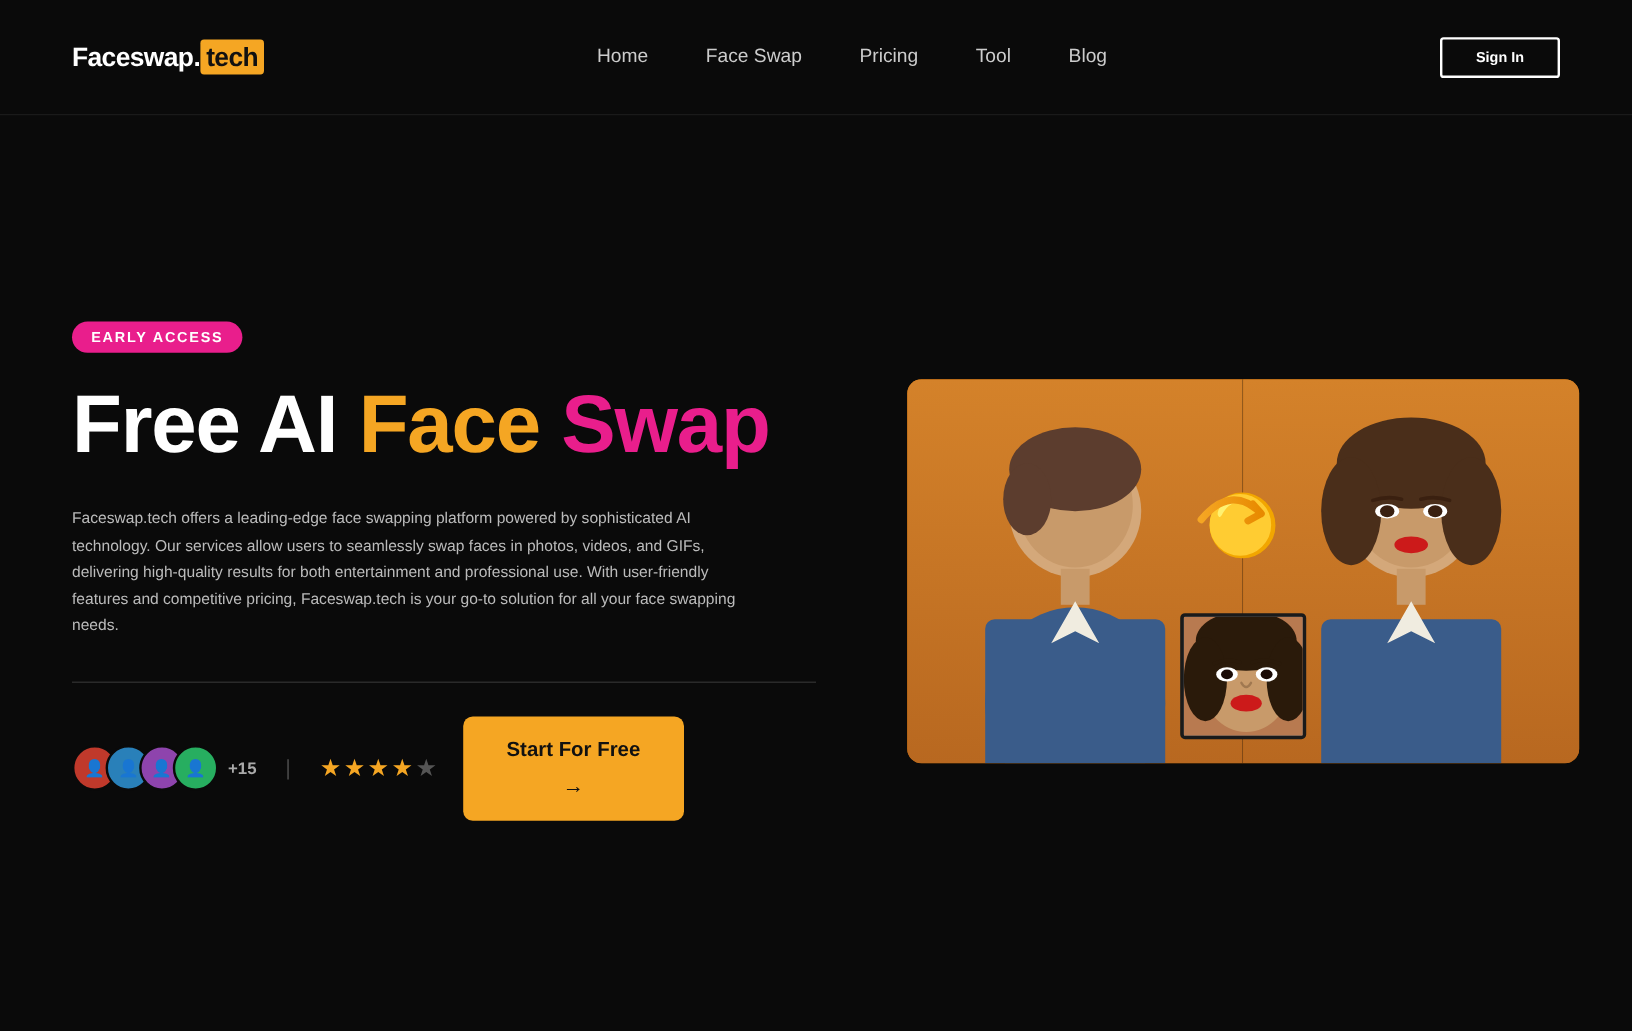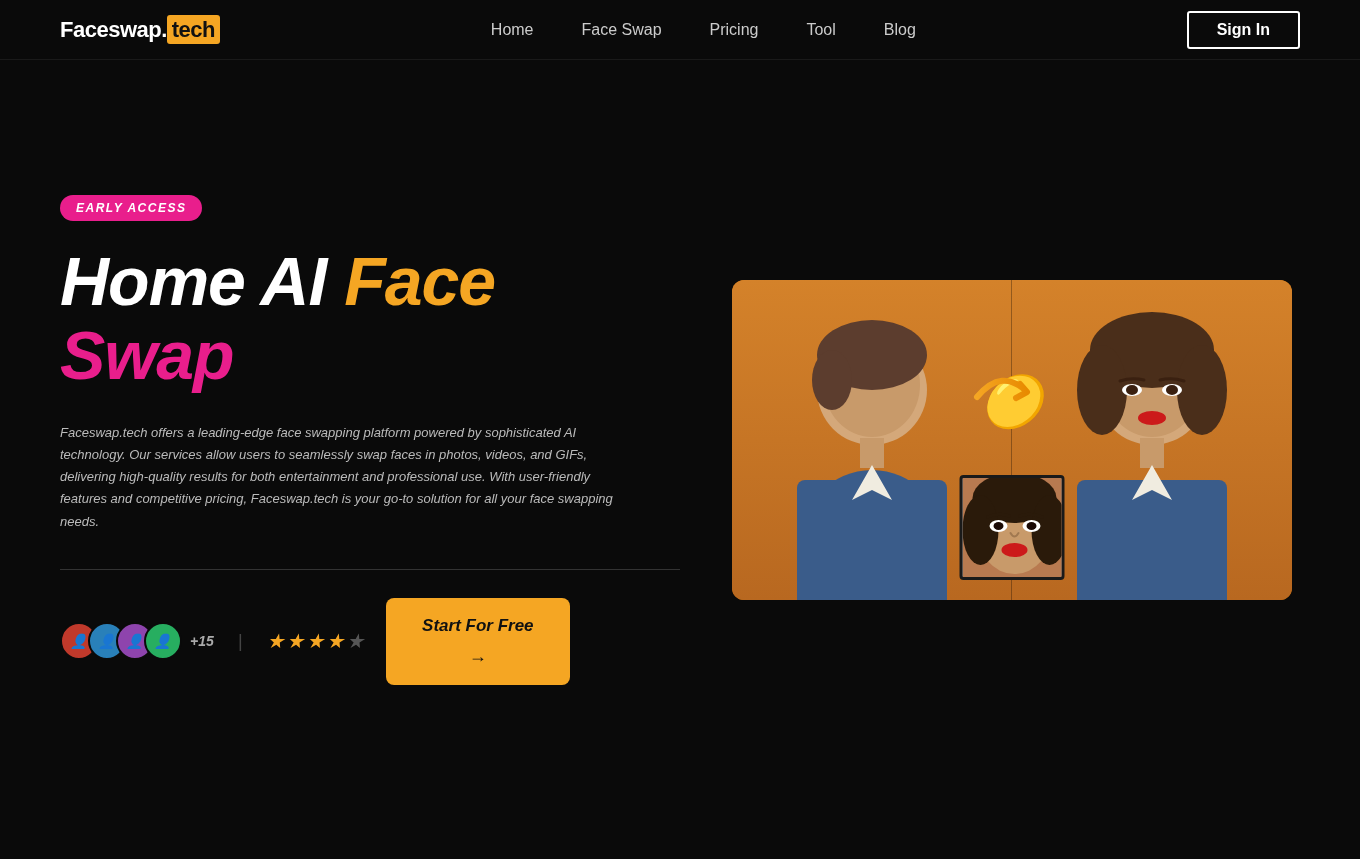--- a/index.html
+++ b/index.html
@@ -11,21 +11,21 @@
       width: 1360px;
       overflow-x: hidden;
     }
 
     
     nav {
       display: flex;
       align-items: center;
       justify-content: space-between;
       padding: 0 60px;
-      height: 60px;
+      height: 96px;
       border-bottom: 1px solid #1a1a1a;
     }
     .logo {
       font-size: 22px;
       font-weight: 700;
       color: #fff;
       text-decoration: none;
       letter-spacing: -0.5px;
     }
     .logo-tech {
@@ -46,33 +46,32 @@
       font-size: 16px;
       font-weight: 500;
       transition: color 0.2s;
     }
     .btn-signin {
       background: transparent;
       color: #fff;
       border: 2px solid #fff;
       padding: 8px 28px;
       border-radius: 3px;
-      font-size: 16px;
+      font-size: 12px;
       font-weight: 600;
       cursor: pointer;
     }
 
     
     .hero {
       display: flex;
       align-items: center;
       justify-content: space-between;
-      padding: 60px 68px 60px 60px;
+      padding: 60px 44px 60px 60px;
       min-height: 760px;
-      font-style: italic;
     }
     .hero-left {
       max-width: 620px;
       flex: 1;
     }
     .badge-early {
       display: inline-block;
       background: #e91e8c;
       color: #fff;
       font-size: 12px;
@@ -247,21 +246,21 @@
     <li><a href="#">Blog</a></li>
   </ul>
   <button class="btn-signin">Sign In</button>
 </nav>
 
 <section class="hero">
   <div class="hero-left">
     <span class="badge-early">EARLY ACCESS</span>
 
     <h1 class="hero-title">
-      <span class="white">Home AI </span><span class="yellow">Face </span><span class="pink">Swap</span><br>
+      <span class="white">Free AI </span><span class="yellow">Face </span><span class="pink">Swap</span><br>
     </h1>
 
     <p class="hero-desc">Faceswap.tech offers a leading-edge face swapping platform powered by sophisticated AI technology. Our services allow users to seamlessly swap faces in photos, videos, and GIFs, delivering high-quality results for both entertainment and professional use. With user-friendly features and competitive pricing, Faceswap.tech is your go-to solution for all your face swapping needs.</p>
 
     <hr class="hero-divider">
 
     <div class="hero-cta-row">
       <div class="avatars">
         <div class="avatar-circle avatar-a">👤</div>
         <div class="avatar-circle avatar-b">👤</div>

